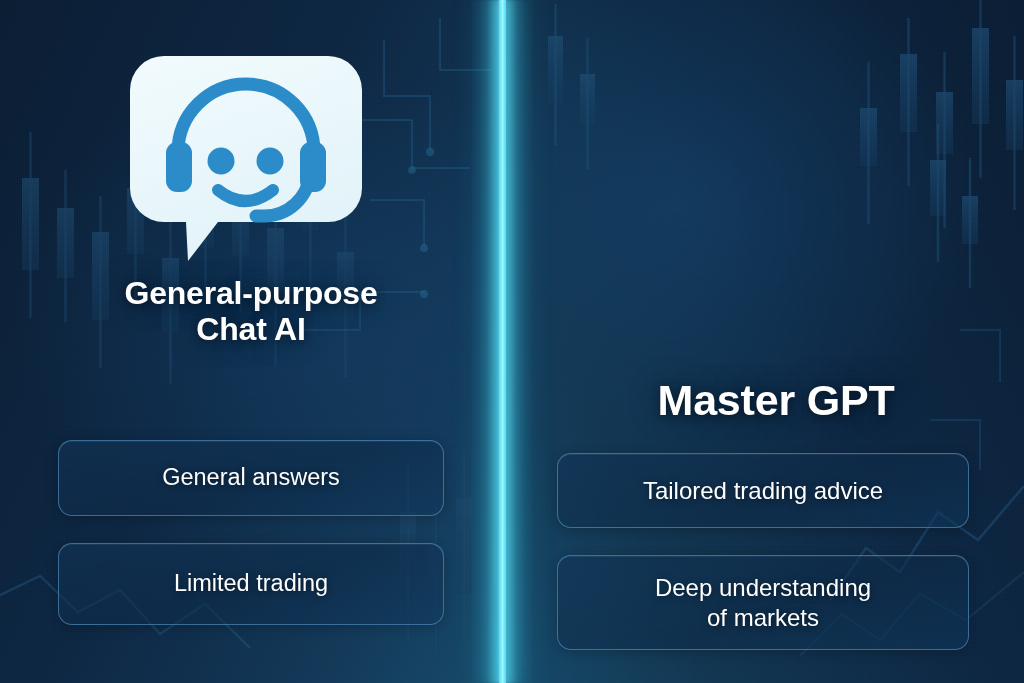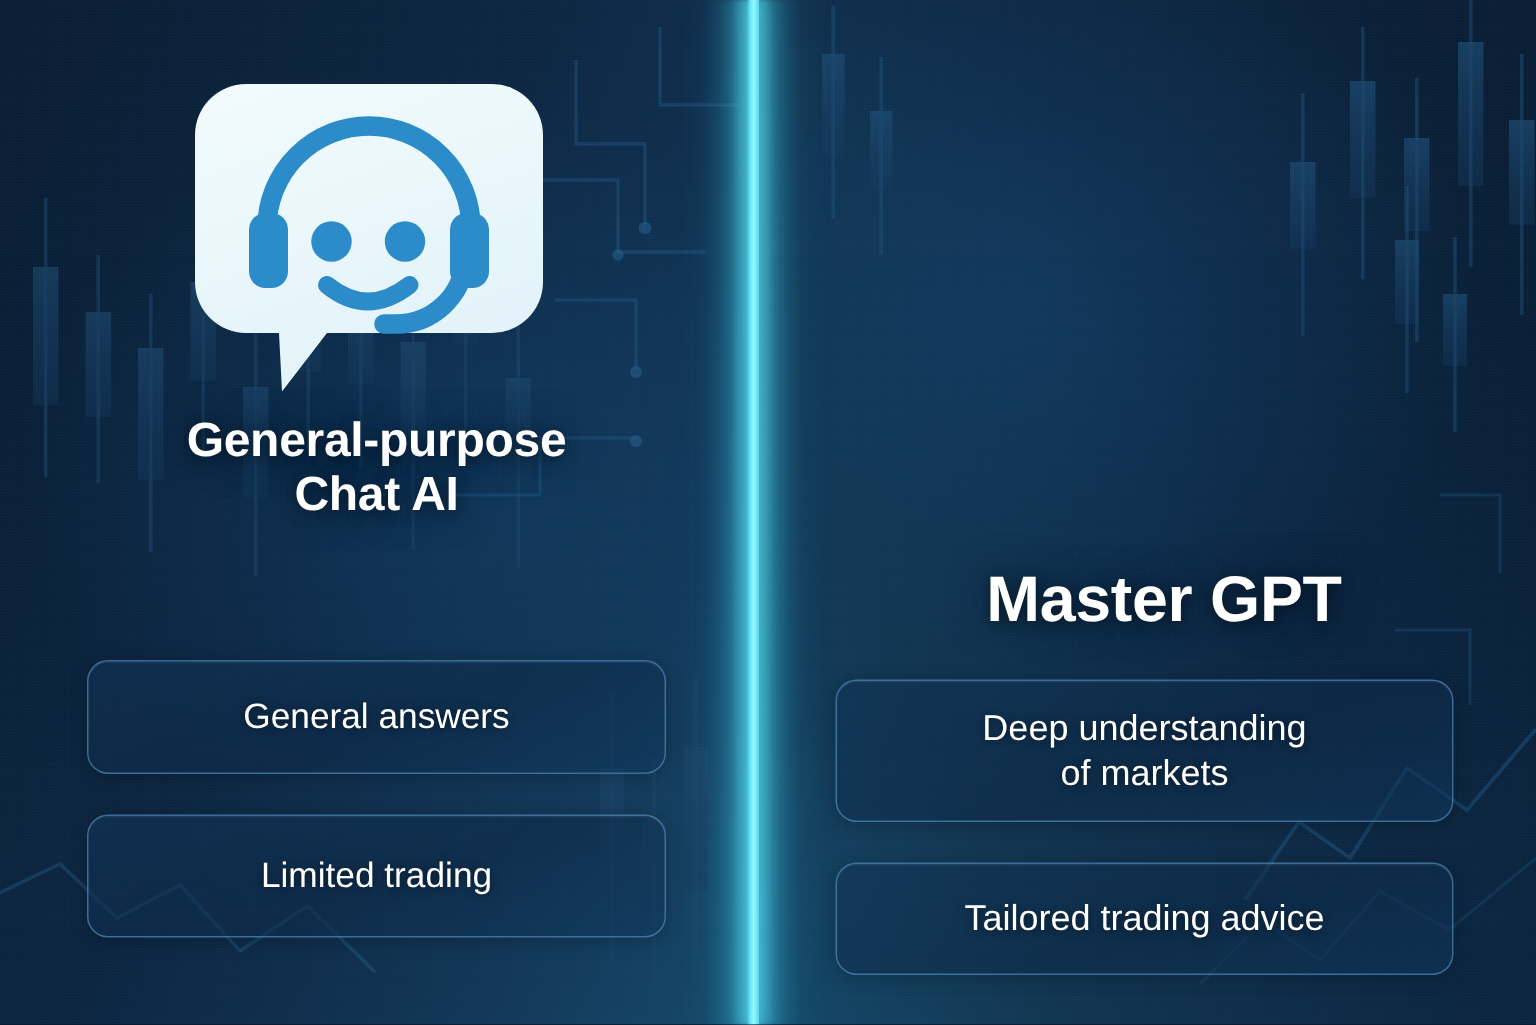--- a/index.html
+++ b/index.html
@@ -247,25 +247,25 @@
         </span>
       </div>
     </div>
   </div>
 
   <div class="col col-right">
 
     <h1 class="heading h-right">Master GPT</h1>
 
     <div class="boxes boxes-right">
+      <div class="feature-box fb-1r">
+        <span>Tailored trading advice</span>
+      </div>
       <div class="feature-box fb-2r">
         <span>
           <span>Deep understanding</span><br>
           <span>of markets</span>
         </span>
       </div>
-      <div class="feature-box fb-1r">
-        <span>Tailored trading advice</span>
-      </div>
     </div>
   </div>
 
 </div>
 
 </body></html>

